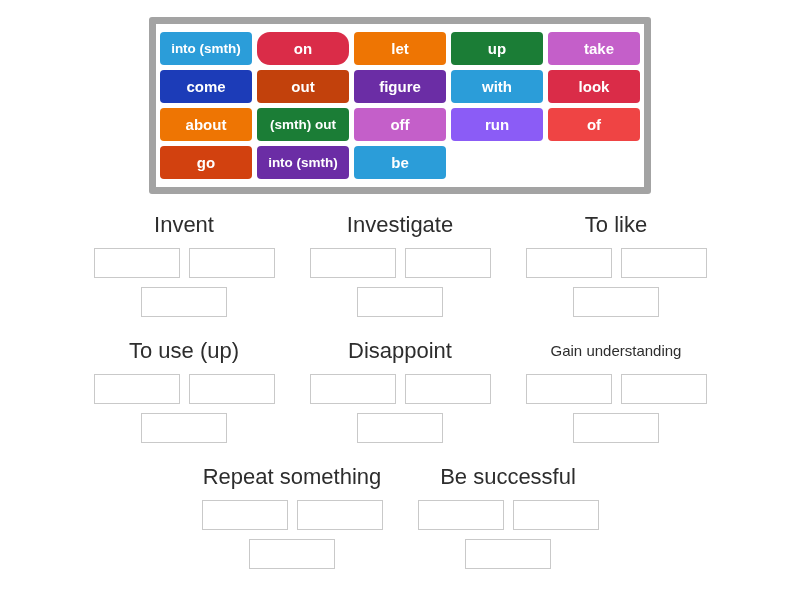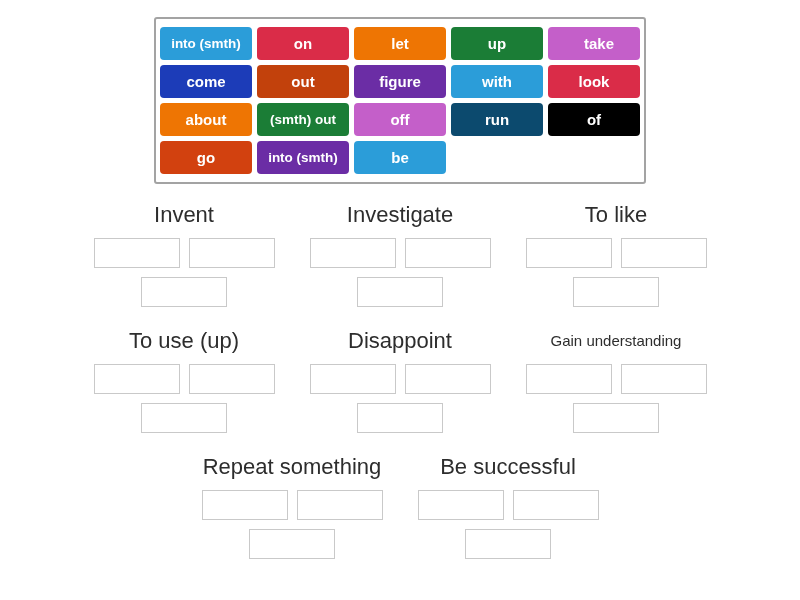--- a/index.html
+++ b/index.html
@@ -8,21 +8,21 @@
     background: #ffffff;
     font-family: "Liberation Sans", "DejaVu Sans", sans-serif;
     overflow: hidden;
   }
 
   
   .tray {
     width: -moz-fit-content;
     width: fit-content;
     margin: 17px auto 0 auto;
-    border: 2px solid #a3a3a3;
+    border: 7px solid #a3a3a3;
     border-radius: 3px;
     background: #ffffff;
     padding: 8px 4px;
   }
   .tray-grid {
     display: grid;
     grid-template-columns: repeat(5, 92px);
     gap: 5px;
   }
   .tile {
@@ -75,34 +75,34 @@
     border: 1px solid #c9c9c9;
     background: #ffffff;
   }
 </style>
 </head>
 <body>
 
 <div class="tray">
   <div class="tray-grid" id="tray-grid">
       <div class="tile long" style="background: rgb(43, 157, 217);">into (smth)</div>
-      <div class="tile" style="background: rgb(218, 44, 72);">on</div>
+      <div class="tile" style="background: rgb(218, 44, 72); border-radius: 13px;">on</div>
       <div class="tile" style="background: rgb(238, 117, 3);">let</div>
       <div class="tile" style="background: rgb(27, 125, 54);">up</div>
       <div class="tile" style="background: rgb(196, 95, 201); padding-left: 10px;">take</div>
       <div class="tile" style="background: rgb(28, 60, 184);">come</div>
       <div class="tile" style="background: #c2410c;">out</div>
       <div class="tile" style="background: rgb(107, 45, 165);">figure</div>
       <div class="tile" style="background: rgb(43, 157, 217);">with</div>
       <div class="tile" style="background: rgb(218, 44, 72);">look</div>
       <div class="tile" style="background: rgb(238, 117, 3); text-align: right;">about</div>
       <div class="tile long" style="background: rgb(27, 125, 54);">(smth) out</div>
       <div class="tile" style="background: rgb(196, 95, 201);">off</div>
-      <div class="tile" style="background: #0c4a6e;">run</div>
-      <div class="tile" style="background: #000000;">of</div>
+      <div class="tile" style="background: #8b5cf6;">run</div>
+      <div class="tile" style="background: #ef4444;">of</div>
       <div class="tile" style="background: rgb(210, 65, 15);">go</div>
       <div class="tile long" style="background: rgb(107, 45, 165);">into (smth)</div>
       <div class="tile" style="background: rgb(43, 157, 217);">be</div>
     </div>
 </div>
 
 <div class="groups" id="groups">
     <div class="group">
       <div class="group-title">Invent</div>
       <div class="slot-row">

